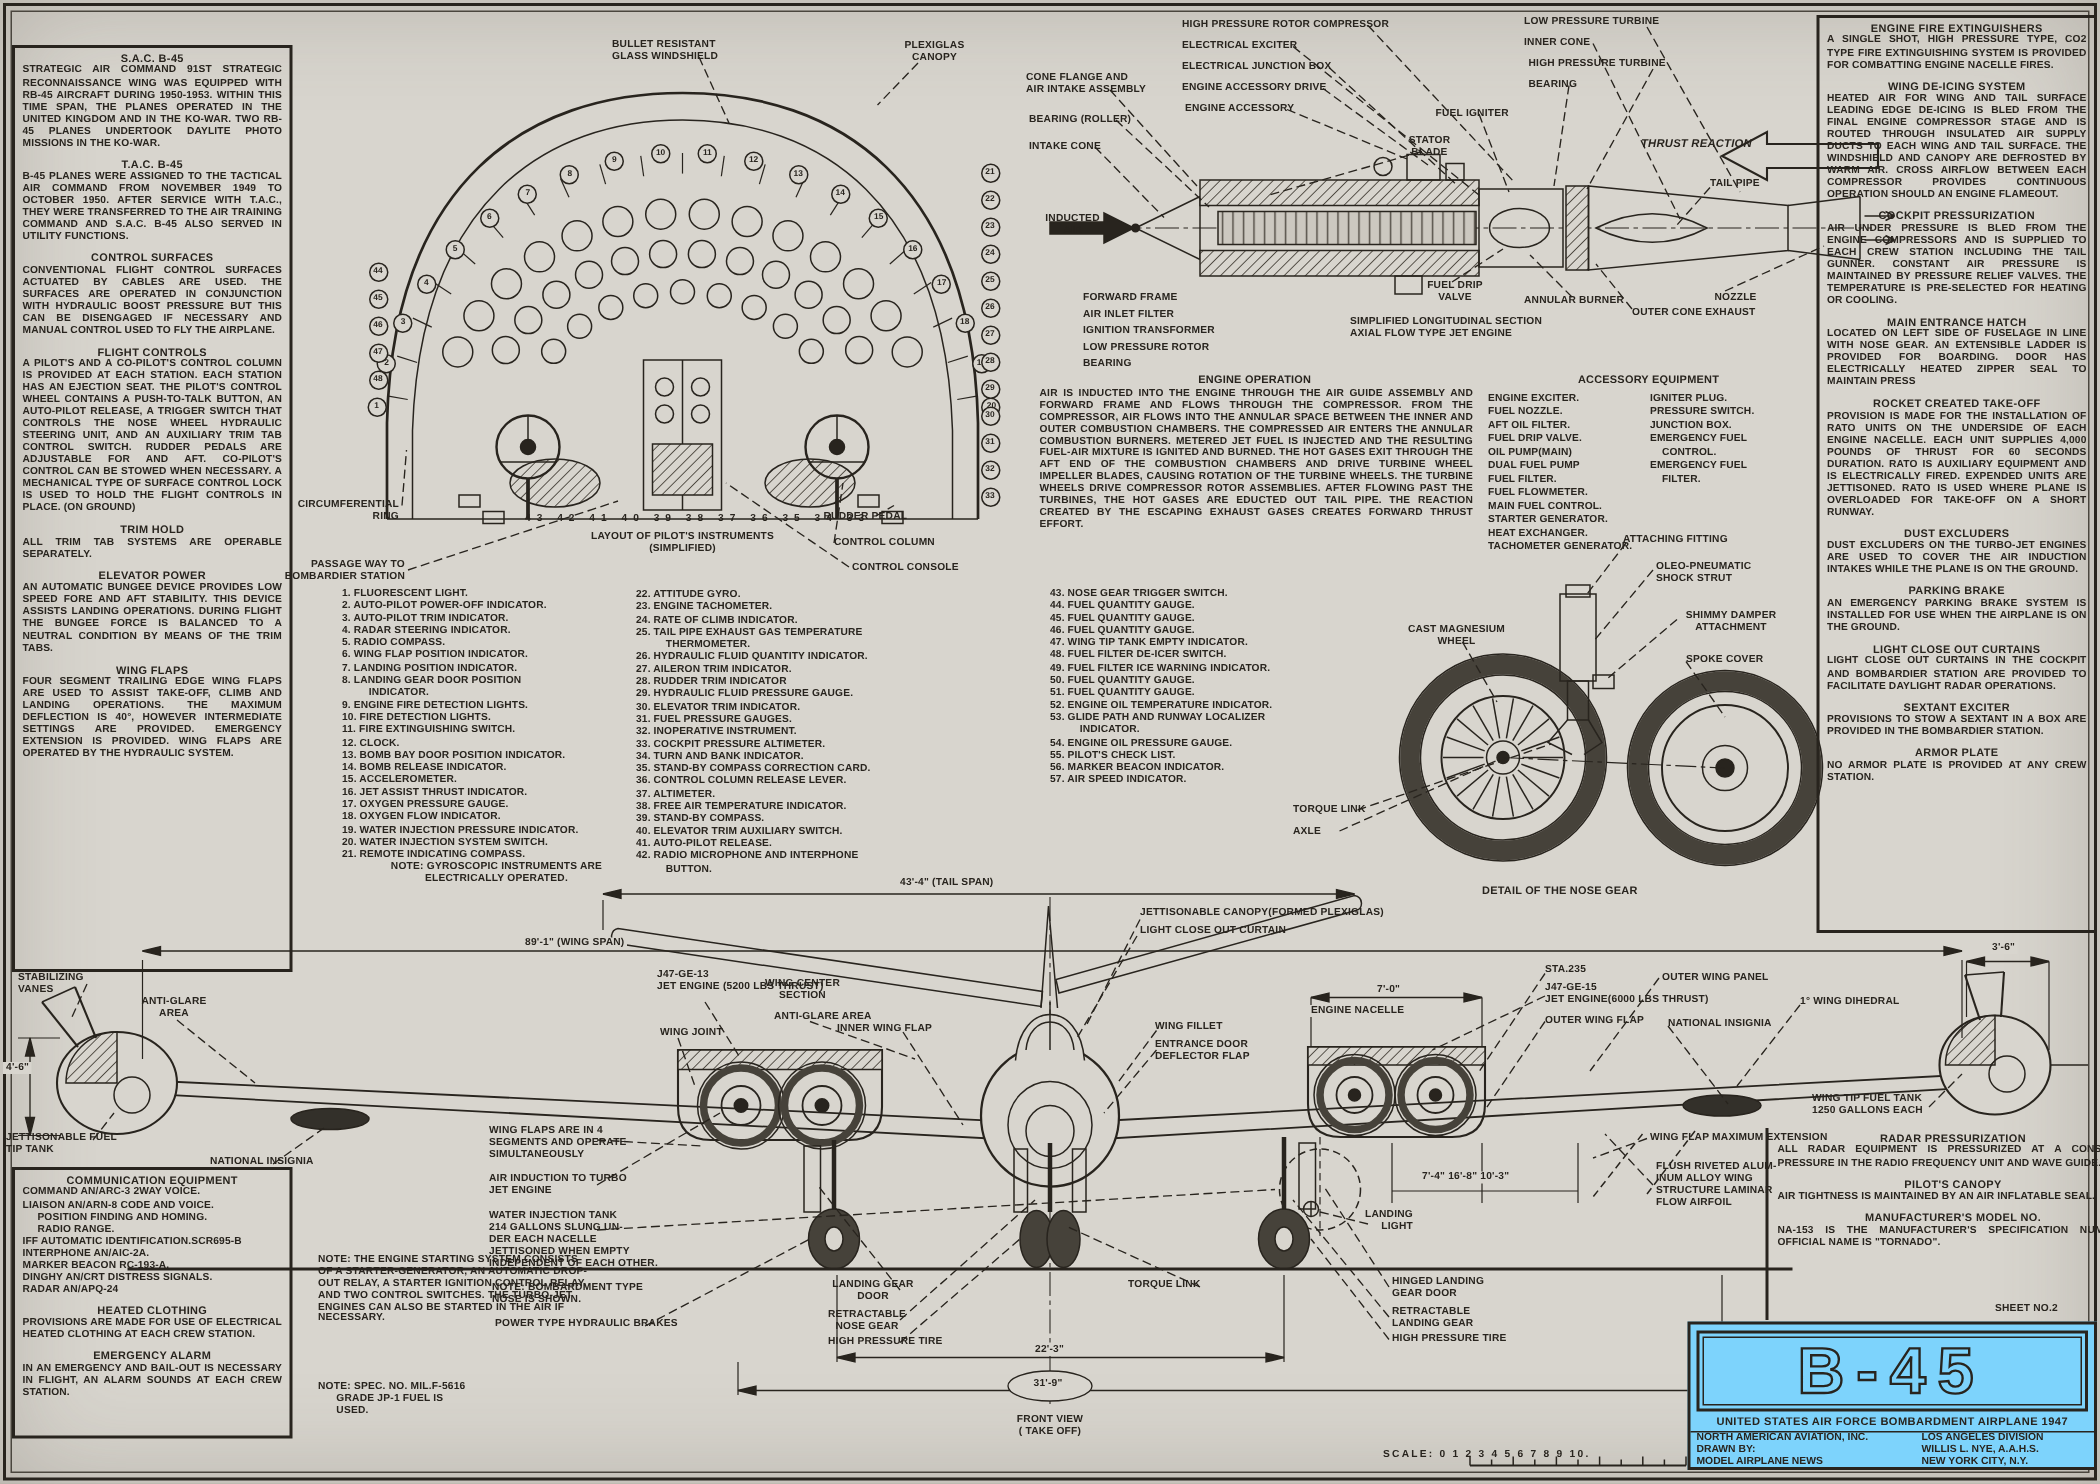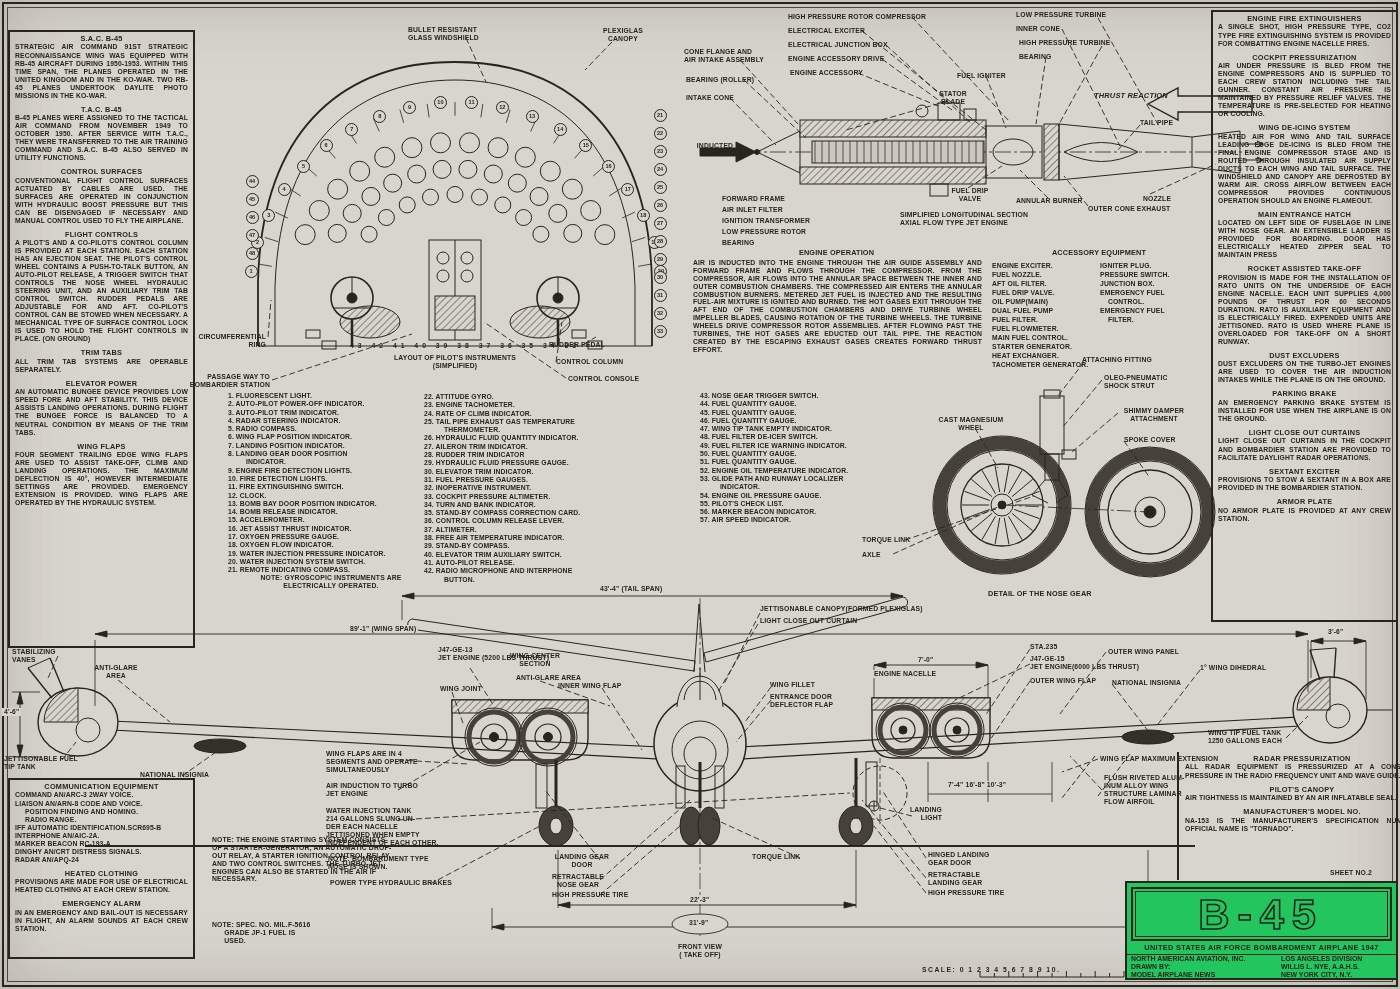--- a/index.html
+++ b/index.html
@@ -22,21 +22,21 @@
   .lbl.c{text-align:center;}
   .lbl.r{text-align:right;}
   .lbl.it{font-style:italic;font-size:7.5px;}
   .dim{background:#d8d5ce;padding:0 2px;}
   .icol{position:absolute;}
   .icol .li{font-weight:700;font-size:6.8px;line-height:8.3px;white-space:pre-line;letter-spacing:.1px;}
   .acol .li{font-weight:700;font-size:6.8px;line-height:9px;white-space:pre-line;}
   .num{position:absolute;width:11px;height:11px;border:1px solid #28241e;border-radius:50%;
        font-weight:700;font-size:5.6px;line-height:11px;text-align:center;background:#d8d5ce;}
   .title-block{position:absolute;left:1125px;top:881px;width:273px;height:99px;border:2px solid #28241e;
-               box-sizing:border-box;background:#22c55e;}
+               box-sizing:border-box;background:#7dd3fc;}
   .tb-model-box{position:absolute;left:4px;top:4px;right:4px;height:50px;border:2px solid #28241e;}
   .tb-model-inner{position:absolute;inset:2px;border:1px solid #28241e;display:flex;align-items:center;justify-content:center;}
   .tb-line1{position:absolute;left:0;right:0;top:58px;height:13px;font-weight:700;font-size:7.4px;
             line-height:13px;text-align:center;border-bottom:1.5px solid #28241e;letter-spacing:.3px;}
   .tb-grid{position:absolute;left:4px;right:4px;top:72px;display:grid;grid-template-columns:150px 1fr;
            font-weight:700;font-size:6.9px;line-height:8px;}
   #panel-deco{position:absolute;left:0;top:0;width:0;height:0;}
 </style>
 </head>
 <body>
@@ -457,51 +457,51 @@
       </div>
       <div class="sec">
         <div class="sec-t">CONTROL SURFACES</div>
         <div class="sec-b">CONVENTIONAL FLIGHT CONTROL SURFACES ACTUATED BY CABLES ARE USED. THE SURFACES ARE OPERATED IN CONJUNCTION WITH HYDRAULIC BOOST PRESSURE BUT THIS CAN BE DISENGAGED IF NECESSARY AND MANUAL CONTROL USED TO FLY THE AIRPLANE.</div>
       </div>
       <div class="sec">
         <div class="sec-t">FLIGHT CONTROLS</div>
         <div class="sec-b">A PILOT'S AND A CO-PILOT'S CONTROL COLUMN IS PROVIDED AT EACH STATION. EACH STATION HAS AN EJECTION SEAT. THE PILOT'S CONTROL WHEEL CONTAINS A PUSH-TO-TALK BUTTON, AN AUTO-PILOT RELEASE, A TRIGGER SWITCH THAT CONTROLS THE NOSE WHEEL HYDRAULIC STEERING UNIT, AND AN AUXILIARY TRIM TAB CONTROL SWITCH. RUDDER PEDALS ARE ADJUSTABLE FOR AND AFT. CO-PILOT'S CONTROL CAN BE STOWED WHEN NECESSARY. A MECHANICAL TYPE OF SURFACE CONTROL LOCK IS USED TO HOLD THE FLIGHT CONTROLS IN PLACE. (ON GROUND)</div>
       </div>
       <div class="sec">
-        <div class="sec-t">TRIM TABS</div>
+        <div class="sec-t">TRIM HOLD</div>
         <div class="sec-b">ALL TRIM TAB SYSTEMS ARE OPERABLE SEPARATELY.</div>
       </div>
       <div class="sec">
         <div class="sec-t">ELEVATOR POWER</div>
         <div class="sec-b">AN AUTOMATIC BUNGEE DEVICE PROVIDES LOW SPEED FORE AND AFT STABILITY. THIS DEVICE ASSISTS LANDING OPERATIONS. DURING FLIGHT THE BUNGEE FORCE IS BALANCED TO A NEUTRAL CONDITION BY MEANS OF THE TRIM TABS.</div>
       </div>
       <div class="sec">
         <div class="sec-t">WING FLAPS</div>
         <div class="sec-b">FOUR SEGMENT TRAILING EDGE WING FLAPS ARE USED TO ASSIST TAKE-OFF, CLIMB AND LANDING OPERATIONS. THE MAXIMUM DEFLECTION IS 40°, HOWEVER INTERMEDIATE SETTINGS ARE PROVIDED. EMERGENCY EXTENSION IS PROVIDED. WING FLAPS ARE OPERATED BY THE HYDRAULIC SYSTEM.</div>
       </div>
     </div>
   <div class="box box-right">
       <div class="sec">
         <div class="sec-t">ENGINE FIRE EXTINGUISHERS</div>
         <div class="sec-b">A SINGLE SHOT, HIGH PRESSURE TYPE, CO2 TYPE FIRE EXTINGUISHING SYSTEM IS PROVIDED FOR COMBATTING ENGINE NACELLE FIRES.</div>
       </div>
       <div class="sec">
+        <div class="sec-t">WING DE-ICING SYSTEM</div>
+        <div class="sec-b">HEATED AIR FOR WING AND TAIL SURFACE LEADING EDGE DE-ICING IS BLED FROM THE FINAL ENGINE COMPRESSOR STAGE AND IS ROUTED THROUGH INSULATED AIR SUPPLY DUCTS TO EACH WING AND TAIL SURFACE. THE WINDSHIELD AND CANOPY ARE DEFROSTED BY WARM AIR. CROSS AIRFLOW BETWEEN EACH COMPRESSOR PROVIDES CONTINUOUS OPERATION SHOULD AN ENGINE FLAMEOUT.</div>
+      </div>
+      <div class="sec">
         <div class="sec-t">COCKPIT PRESSURIZATION</div>
         <div class="sec-b">AIR UNDER PRESSURE IS BLED FROM THE ENGINE COMPRESSORS AND IS SUPPLIED TO EACH CREW STATION INCLUDING THE TAIL GUNNER. CONSTANT AIR PRESSURE IS MAINTAINED BY PRESSURE RELIEF VALVES. THE TEMPERATURE IS PRE-SELECTED FOR HEATING OR COOLING.</div>
       </div>
       <div class="sec">
-        <div class="sec-t">WING DE-ICING SYSTEM</div>
-        <div class="sec-b">HEATED AIR FOR WING AND TAIL SURFACE LEADING EDGE DE-ICING IS BLED FROM THE FINAL ENGINE COMPRESSOR STAGE AND IS ROUTED THROUGH INSULATED AIR SUPPLY DUCTS TO EACH WING AND TAIL SURFACE. THE WINDSHIELD AND CANOPY ARE DEFROSTED BY WARM AIR. CROSS AIRFLOW BETWEEN EACH COMPRESSOR PROVIDES CONTINUOUS OPERATION SHOULD AN ENGINE FLAMEOUT.</div>
-      </div>
-      <div class="sec">
         <div class="sec-t">MAIN ENTRANCE HATCH</div>
         <div class="sec-b">LOCATED ON LEFT SIDE OF FUSELAGE IN LINE WITH NOSE GEAR. AN EXTENSIBLE LADDER IS PROVIDED FOR BOARDING. DOOR HAS ELECTRICALLY HEATED ZIPPER SEAL TO MAINTAIN PRESS</div>
       </div>
       <div class="sec">
-        <div class="sec-t">ROCKET ASSISTED TAKE-OFF</div>
+        <div class="sec-t">ROCKET CREATED TAKE-OFF</div>
         <div class="sec-b">PROVISION IS MADE FOR THE INSTALLATION OF RATO UNITS ON THE UNDERSIDE OF EACH ENGINE NACELLE. EACH UNIT SUPPLIES 4,000 POUNDS OF THRUST FOR 60 SECONDS DURATION. RATO IS AUXILIARY EQUIPMENT AND IS ELECTRICALLY FIRED. EXPENDED UNITS ARE JETTISONED. RATO IS USED WHERE PLANE IS OVERLOADED FOR TAKE-OFF ON A SHORT RUNWAY.</div>
       </div>
       <div class="sec">
         <div class="sec-t">DUST EXCLUDERS</div>
         <div class="sec-b">DUST EXCLUDERS ON THE TURBO-JET ENGINES ARE USED TO COVER THE AIR INDUCTION INTAKES WHILE THE PLANE IS ON THE GROUND.</div>
       </div>
       <div class="sec">
         <div class="sec-t">PARKING BRAKE</div>
         <div class="sec-b">AN EMERGENCY PARKING BRAKE SYSTEM IS INSTALLED FOR USE WHEN THE AIRPLANE IS ON THE GROUND.</div>
       </div>

